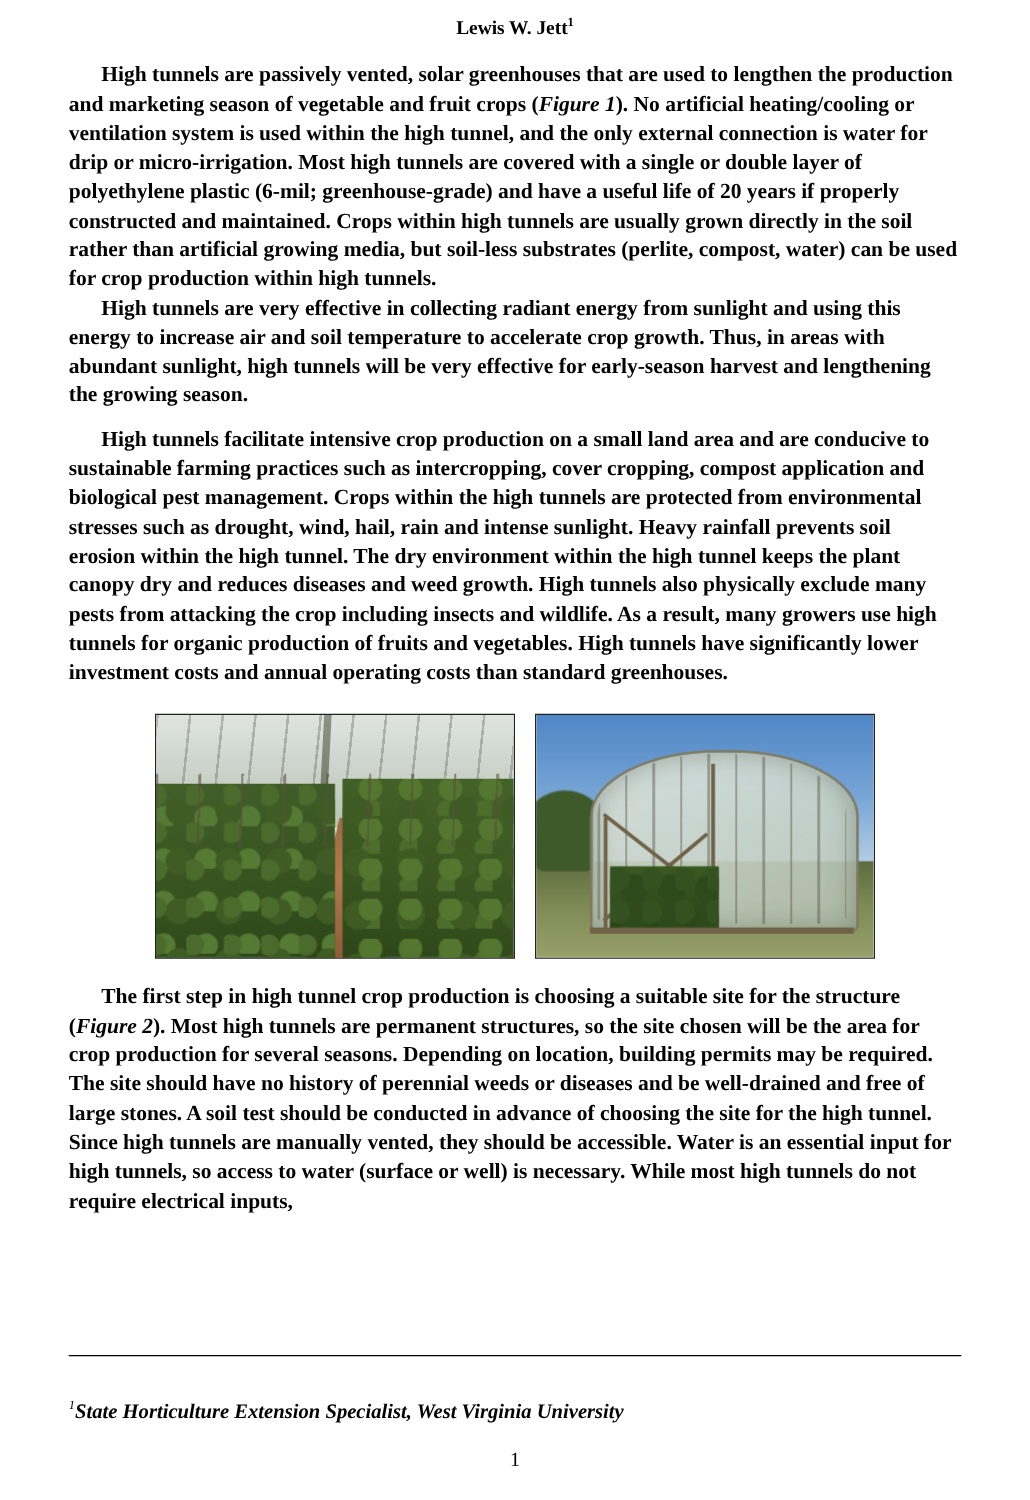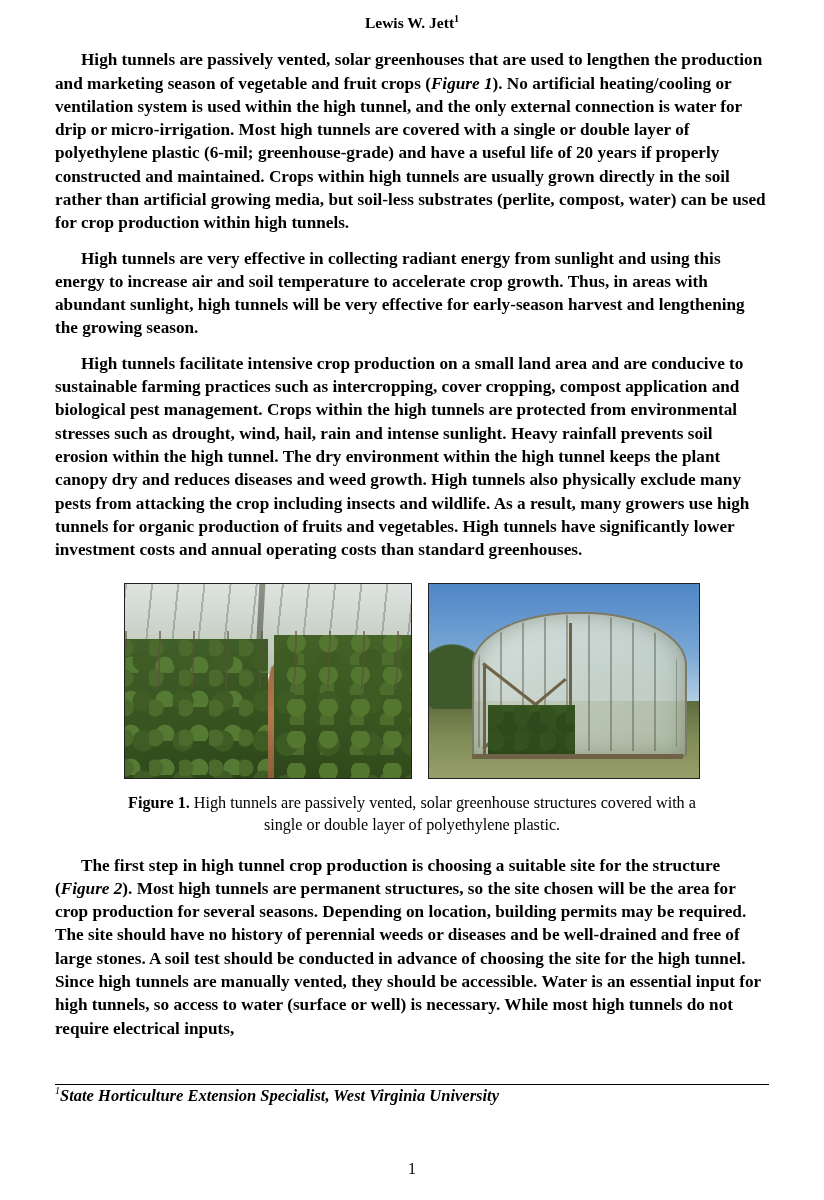--- a/index.html
+++ b/index.html
@@ -46,21 +46,21 @@
     line-height: 1.355;
     text-align: left;
     margin: 0;
     font-weight: bold;
   }
   .para {
     text-indent: 26px;
     margin: 0;
   }
   .para.first { margin-top: 17px; }
-  .para.second { margin-top: 12px; }
+  .para.second { margin-top: 0px; }
   .para.third { margin-top: 12px; }
   .para.fourth { margin-top: 18px; }
   em { font-style: italic; }
 
   .figure-block {
     margin-top: 22px;
     display: flex;
     justify-content: center;
     gap: 16px;
   }
@@ -193,21 +193,21 @@
     position: absolute;
     left: 55px;
     top: 1084px;
     width: 714px;
     height: 1px;
     background: #000;
   }
   .footnote {
     position: absolute;
     left: 55px;
-    top: 1085px;
+    top: 1119px;
     font-size: 16.5px;
     font-style: italic;
     font-weight: bold;
   }
   .footnote sup {
     font-size: 10px;
     vertical-align: super;
     font-style: italic;
     font-weight: normal;
   }
@@ -261,25 +261,20 @@
       <div class="pr-frame-v"></div>
       <div class="pr-frame-v2"></div>
       <div class="pr-frame-d"></div>
       <div class="pr-frame-d2"></div>
       <div class="pr-plants"></div>
       <div class="pr-base"></div>
     </div>
 
   </div>
 
-  <div class="figure-caption">
-    <b>Figure 1.</b>
-    <span>High tunnels are passively vented, solar greenhouse structures covered</span>
-    <span>with a single or double layer of polyethylene plastic.</span>
-  </div>
 
   <div class="body-text after-figure">
     <p class="para fourth"><span>The first step in high tunnel crop production is choosing a suitable site for the structure (</span><em>Figure 2</em><span>).  Most high tunnels are permanent structures, so the site chosen will be the area for crop production for several seasons.  Depending on location, building permits may be required.  The site should have no history of perennial weeds or diseases and be well-drained and free of large stones.  A soil test should be conducted in advance of choosing the site for the high tunnel.  Since high tunnels are manually vented, they should be accessible.  Water is an essential input for high tunnels, so access to water (surface or well) is necessary.  While most high tunnels do not require electrical inputs,</span></p>
   </div>
 
   <div class="footnote-rule"></div>
 
   <div class="footnote"><sup>1</sup><span>State Horticulture Extension Specialist, West Virginia University</span></div>
 
   <div class="page-number">1</div>

